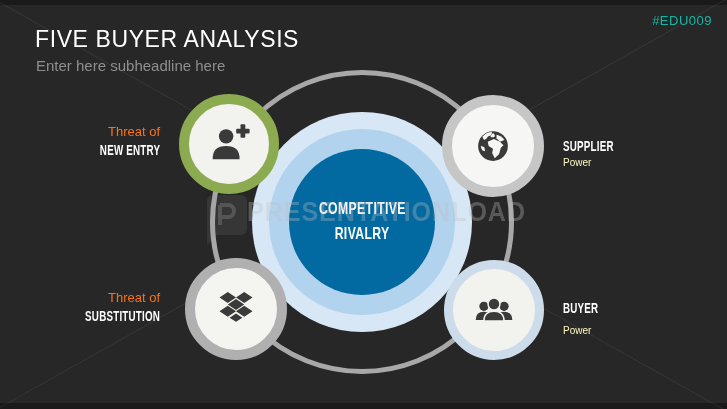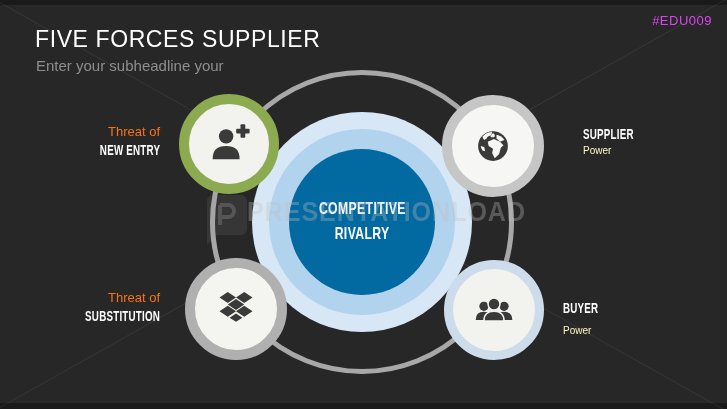--- a/index.html
+++ b/index.html
@@ -14,21 +14,21 @@
   .edge-strip{position:absolute;left:0;width:100%;background:#1a1a1a;z-index:0;}
   .edge-strip.top{top:0;height:5px;}
   .edge-strip.bottom{bottom:0;height:6px;}
   .diag{position:absolute;height:1px;width:835px;background:rgba(255,255,255,0.07);z-index:0;transform-origin:0 0;}
   .diag.a{left:0;top:2px;transform:rotate(29.35deg);}
   .diag.b{left:0;top:407px;transform:rotate(-29.35deg);}
 
   
   .title{position:absolute;left:35px;top:26px;font-size:23px;letter-spacing:0.6px;color:#ffffff;z-index:6;}
   .subtitle{position:absolute;left:36px;top:57px;font-size:15px;color:#8e8e8e;z-index:6;}
-  .slide-code{position:absolute;right:15px;top:13px;font-size:13px;color:#d946ef;letter-spacing:0.5px;z-index:6;}
+  .slide-code{position:absolute;right:15px;top:13px;font-size:13px;color:#14b8a6;letter-spacing:0.5px;z-index:6;}
 
   
   .orbit{position:absolute;left:210px;top:70px;width:304px;height:304px;border:5px solid #a8a8a8;
          border-radius:50%;box-sizing:border-box;z-index:1;}
 
   
   .circle{position:absolute;border-radius:50%;box-sizing:border-box;}
   .c-outer{left:252px;top:112px;width:220px;height:220px;background:#d8e7f5;z-index:2;}
   .c-mid{left:269px;top:129px;width:186px;height:186px;background:#b2d3ee;z-index:2;}
   .c-inner{left:289px;top:149px;width:146px;height:146px;background:#0369a1;z-index:2;
@@ -53,38 +53,38 @@
   .force-label{position:absolute;z-index:5;line-height:1.25;}
   .force-label .pre,.force-label .suf{font-size:13px;color:#f97316;}
   .force-label .suf{color:#fef9c3;font-size:10px;}
   .force-label .big{display:inline-block;font-size:14px;font-weight:bold;color:#ffffff;
                     letter-spacing:0.3px;white-space:nowrap;transform:scaleX(0.7);}
   .lab-left{text-align:right;width:125px;}
   .lab-left .big{transform-origin:100% 50%;}
   .lab-right{text-align:left;}
   .lab-right .big{transform-origin:0 50%;}
   .lab-new-entry{left:35px;top:124px;}
-  .lab-supplier{left:563px;top:124px;margin-left:20px;}
+  .lab-supplier{left:563px;top:136px;}
   .lab-substitution{left:35px;top:290px;}
   .lab-buyer{left:563px;top:298px;}
   .lab-buyer .suf{margin-top:7px;}
   .lab-supplier .suf{margin-top:1px;}
 </style>
 </head>
 <body>
 
 <div class="slide">
 
   <div class="edge-strip top"></div>
   <div class="edge-strip bottom"></div>
   <div class="diag a"></div>
   <div class="diag b"></div>
 
-  <div class="title">FIVE FORCES SUPPLIER</div>
-  <div class="subtitle">Enter your subheadline your</div>
+  <div class="title">FIVE BUYER ANALYSIS</div>
+  <div class="subtitle">Enter here subheadline here</div>
   <div class="slide-code">#EDU009</div>
 
   <div class="orbit"></div>
 
   <div class="circle c-outer"></div>
   <div class="circle c-mid"></div>
   <div class="circle c-inner">
     <div class="l">COMPETITIVE</div>
     <div class="l">RIVALRY</div>
   </div>

